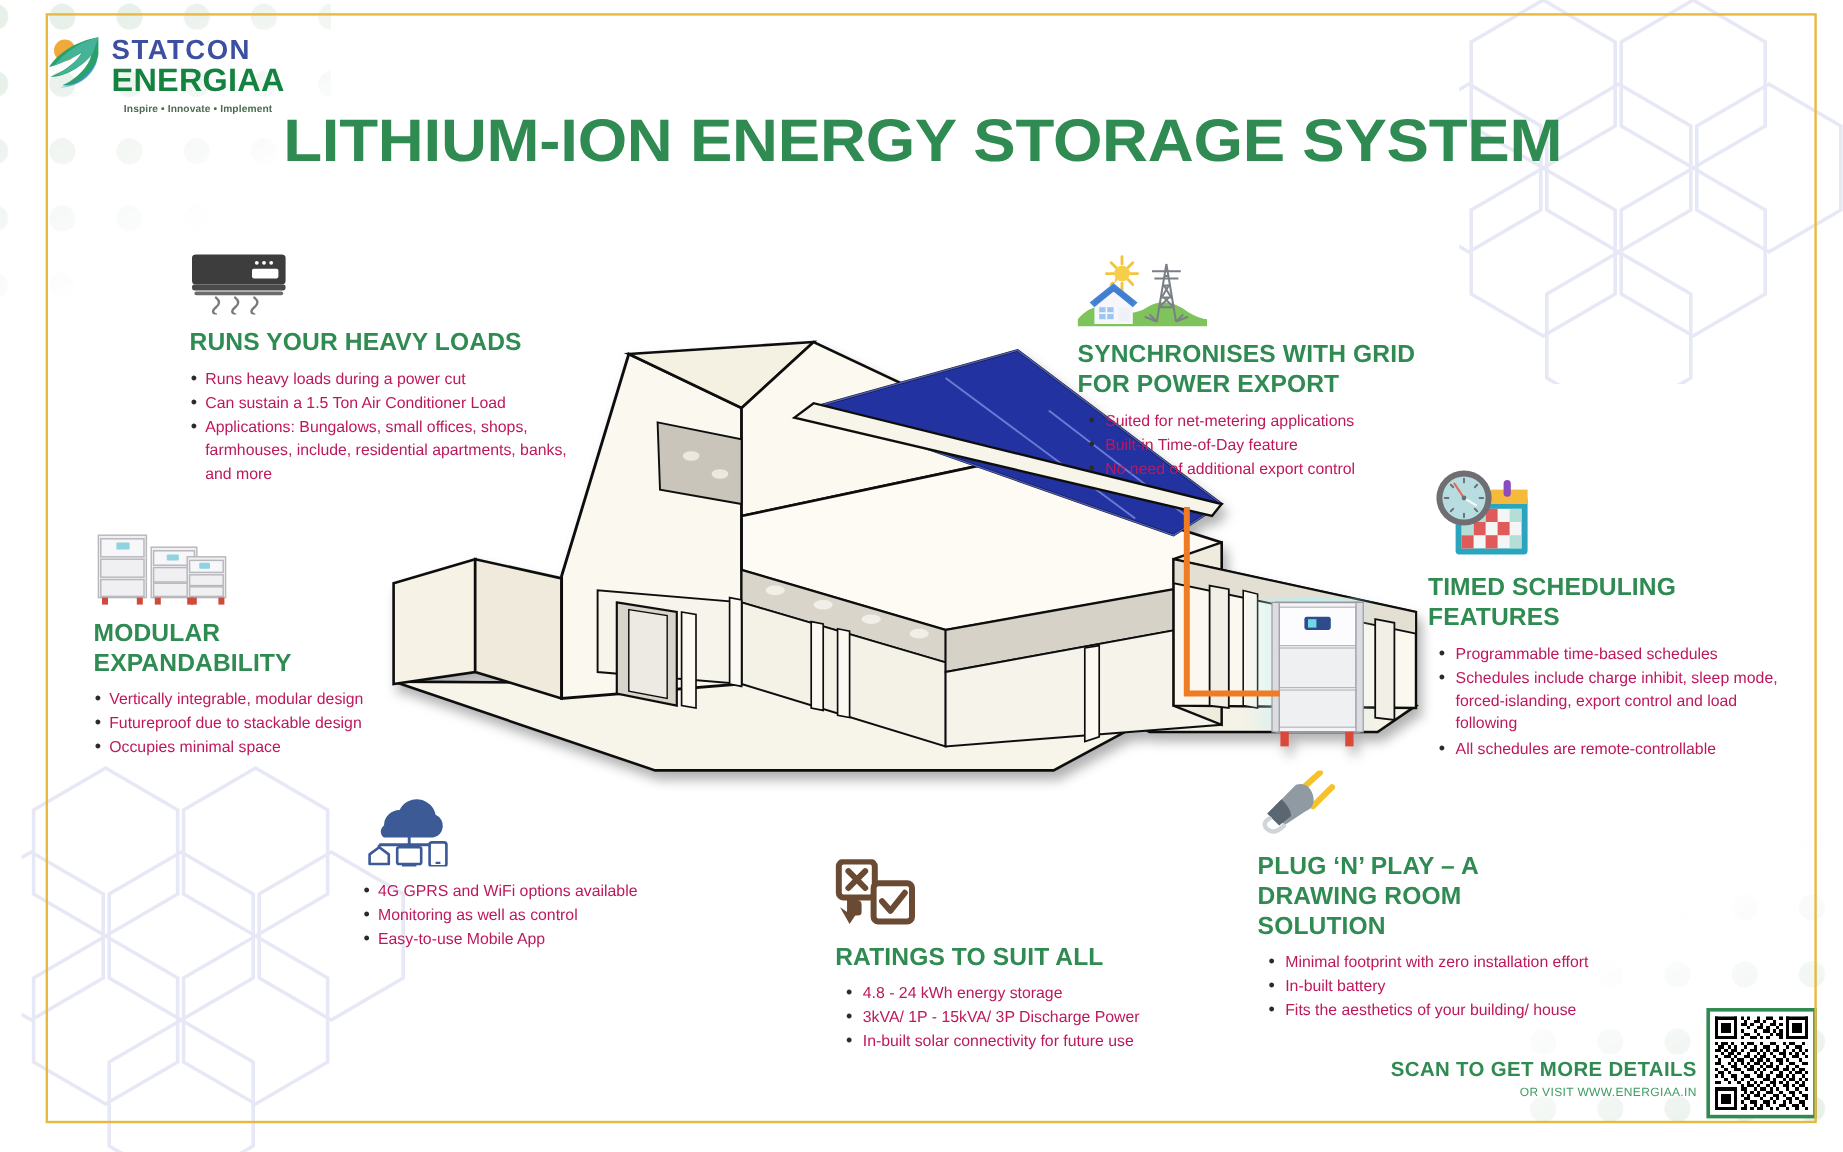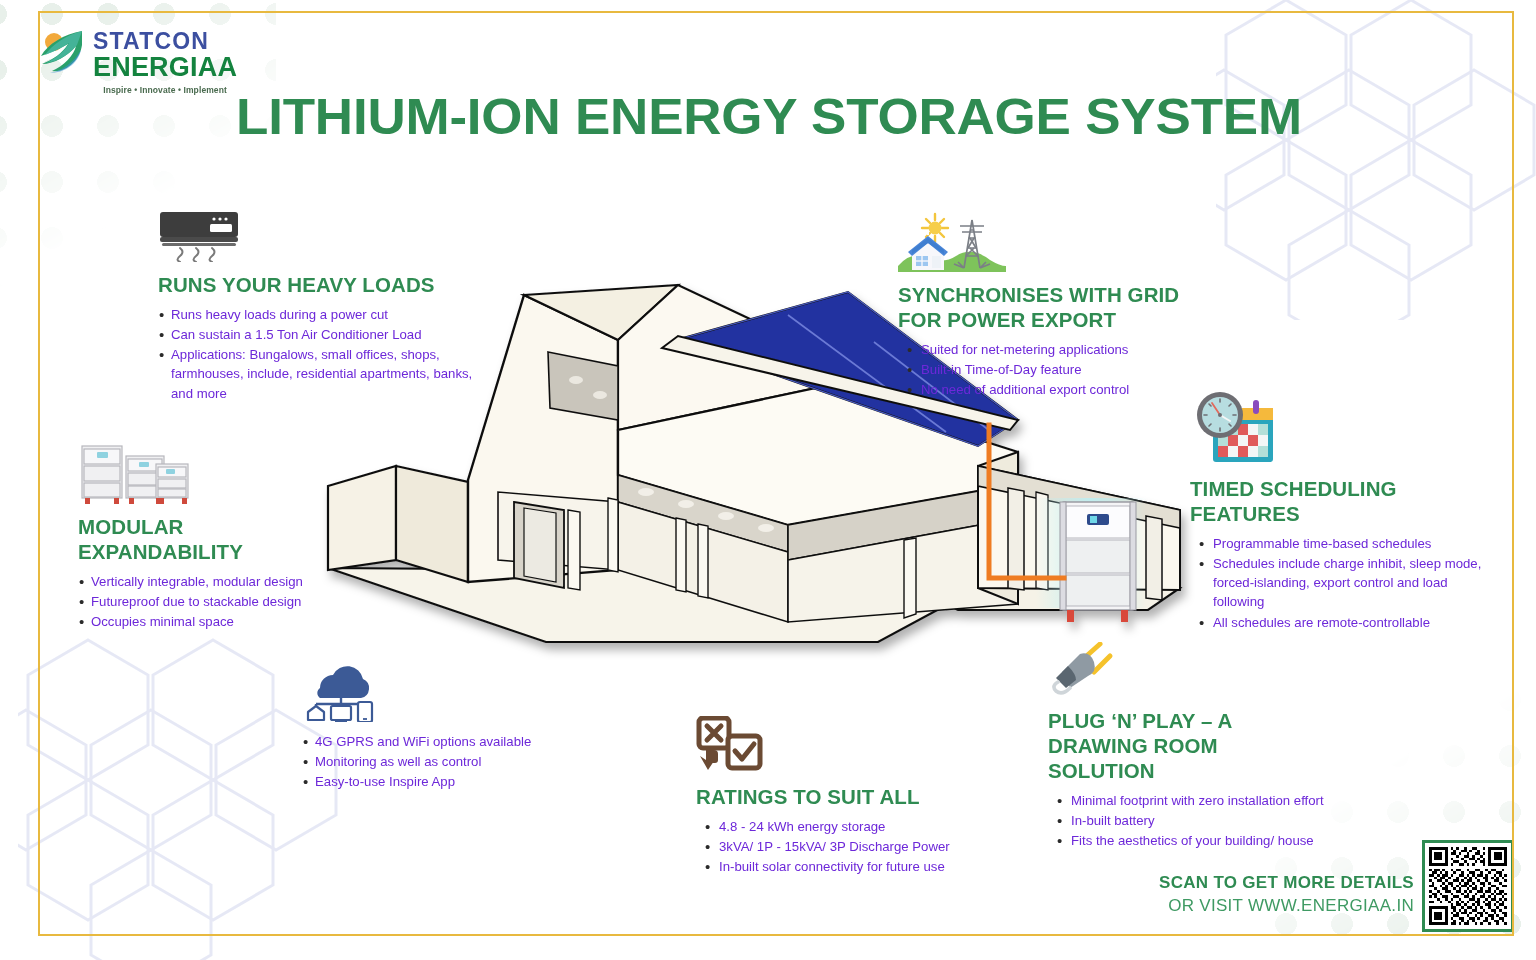--- a/index.html
+++ b/index.html
@@ -88,21 +88,21 @@
     font-size:20.5px; font-weight:700;
     color:#2f8b52; line-height:1.22;
     letter-spacing:.1px;
     margin-bottom:8px;
     white-space:pre-line;
   }
   .feat ul { list-style:none; }
   .feat li {
     position:relative;
     font-family:"Liberation Sans", sans-serif;
-    font-size:13.2px; color:#6d28d9; line-height:1.45;
+    font-size:13.2px; color:#be185d; line-height:1.45;
     padding-left:13px; margin-bottom:1px;
   }
   .feat li::before {
     content:"•"; position:absolute; left:1px; top:-1px;
     font-size:15px; color:#2b2b2b; line-height:1.45;
   }
 
   
   #f-heavy   { left:158px;  top:210px;  width:320px; }
   #f-grid    { left:898px;  top:212px;  width:330px; }
@@ -116,21 +116,21 @@
   #f-timed ul, #f-plug ul, #f-ratings ul, #f-grid ul { padding-left:8px; }
 
   
   #cta { position:absolute; right:122px; bottom:44px; z-index:5; text-align:right; }
   .cta-1 {
     font-family:"Liberation Sans", sans-serif;
     font-size:17px; font-weight:700; color:#2f8b52; letter-spacing:.3px;
   }
   .cta-2 {
     font-family:"Liberation Sans", sans-serif;
-    font-size:17px; font-weight:400; color:#3f9a63; letter-spacing:.3px;
+    font-size:10px; font-weight:400; color:#3f9a63; letter-spacing:.3px;
     margin-top:3px;
   }
   #qr {
     position:absolute; right:22px; bottom:28px; z-index:5;
     width:92px; height:92px; background:#fff;
     border:3px solid #2f8b52; padding:4px;
   }
   #qr svg { display:block; width:100%; height:100%; }
 </style>
 </head>
@@ -447,21 +447,21 @@
         <path d="M6 48 L14 42 L22 48 L22 56 L6 56 Z" fill="#fff" stroke="#3c5a96" stroke-width="2.2" stroke-linejoin="round"></path>
         <rect x="29" y="42" width="20" height="14" rx="1.5" fill="#fff" stroke="#3c5a96" stroke-width="2.2"></rect>
         <line x1="33" y1="58" x2="45" y2="58" stroke="#3c5a96" stroke-width="2.2"></line>
         <rect x="56" y="38" width="14" height="20" rx="2" fill="#fff" stroke="#3c5a96" stroke-width="2.2"></rect>
         <line x1="61" y1="55" x2="65" y2="55" stroke="#3c5a96" stroke-width="1.8"></line>
       </svg>
     </span>
     <ul>
       <li>4G GPRS and WiFi options available</li>
       <li>Monitoring as well as control</li>
-      <li>Easy-to-use Inspire App</li>
+      <li>Easy-to-use Mobile App</li>
     </ul>
   </div>
 
   <div class="feat" id="f-ratings">
     <span class="ficon">
       <svg width="68" height="58" viewBox="0 0 68 58">
         <rect x="3" y="2" width="30" height="30" rx="4" fill="none" stroke="#6b4a33" stroke-width="5"></rect>
         <path d="M11 10 L25 24 M25 10 L11 24" stroke="#6b4a33" stroke-width="5" stroke-linecap="round"></path>
         <rect x="32" y="20" width="32" height="32" rx="4" fill="#fff" stroke="#6b4a33" stroke-width="5"></rect>
         <path d="M39 35 L46 43 L58 28" fill="none" stroke="#6b4a33" stroke-width="5" stroke-linecap="round" stroke-linejoin="round"></path>

